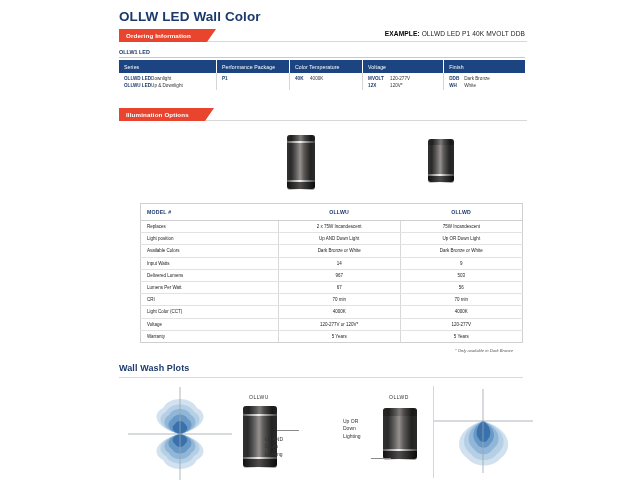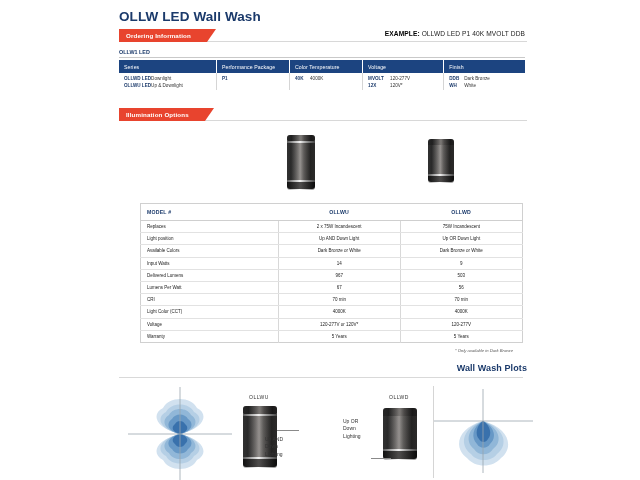--- a/index.html
+++ b/index.html
@@ -169,21 +169,21 @@
     text-align: right;
     font-size: 4.2px;
     color: #555;
     margin: 5px 10px 0 0;
     font-style: italic;
   }
 
   
   .ww-title {
     font-size: 9px; font-weight: bold; color: #1b3a6b;
-    margin: 10px 0 0 4px; letter-spacing: 0.1px; text-align: right;
+    margin: 10px 0 0 4px; letter-spacing: 0.1px;
   }
   .ww-rule { height: 1px; background: #d9d9d9; margin: 4px 4px 0 4px; }
   .ww-area { position: relative; height: 105px; }
   .plot-label {
     position: absolute;
     font-size: 5px; color: #333; letter-spacing: 0.5px;
   }
   .callout {
     position: absolute;
     font-size: 5px; color: #333; line-height: 7.5px;
@@ -191,21 +191,21 @@
   .leader { position: absolute; background: #8a8a8a; }
   .divider { position: absolute; width: 1px; background: #d5d5d5; }
 
   svg { display: block; }
 </style>
 </head>
 <body>
 
 <div class="page">
 
-  <div class="doc-title">OLLW LED Wall Wash</div>
+  <div class="doc-title">OLLW LED Wall Color</div>
 
   <div class="banner-row">
     <div class="banner-rule"></div>
     <div class="ribbon">Ordering Information</div>
     <div class="example-text">
       <b>EXAMPLE:</b>
       <span>OLLWD LED P1 40K MVOLT DDB</span>
     </div>
   </div>
 

